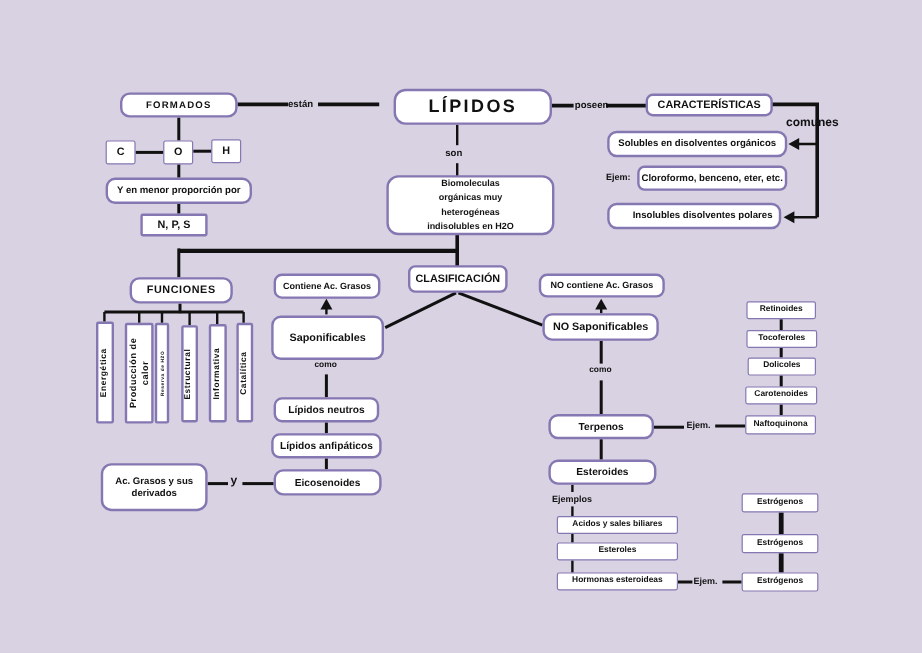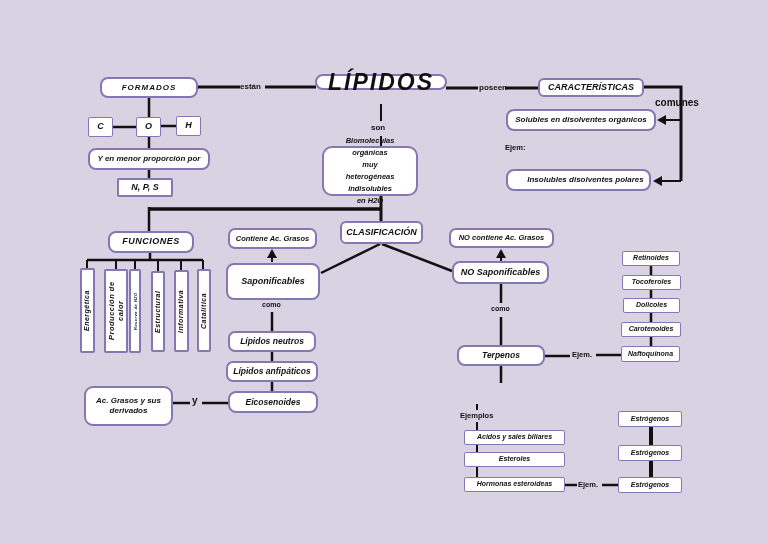--- a/index.html
+++ b/index.html
@@ -16,21 +16,20 @@
   .box{
     position:absolute;z-index:2;
     background:#fff;
     border:2px solid #8577b2;
     border-radius:8px;
     display:flex;align-items:center;justify-content:center;
     font-weight:bold;text-align:center;
     font-size:8px;line-height:1.25;
     box-sizing:border-box;
     color:#111;
-    font-style:italic;
   }
   .sq{border-radius:2px;border-width:1.5px;}
   .vbox{
     writing-mode:vertical-rl;
     transform:rotate(180deg);
     border-radius:2px;border-width:2px;
     letter-spacing:0.5px;
   }
   .lbl{
     position:absolute;z-index:3;
@@ -116,35 +115,36 @@
     <g fill="#111111" stroke="none">
       <polygon points="657,120 666,115 666,125"></polygon>
       <polygon points="653,181 662,176 662,186"></polygon>
       <polygon points="272,249 267,258 277,258"></polygon>
       <polygon points="501,249 496,258 506,258"></polygon>
     </g>
   </svg>
 
   <div class="box title-box" style="left:100px;top:77px;width:98px;height:21px;letter-spacing:1px;">FORMADOS</div>
 
-  <div class="box title-box" style="left:315px;top:74px;width:132px;height:16px;border-radius:10px;border-width:2.5px;font-size:23px;">LÍPIDOS</div>
+  <div class="box title-box" style="left:328px;top:74px;width:132px;height:30px;border-radius:10px;border-width:2.5px;font-size:15px;">LÍPIDOS</div>
 
   <div class="box" style="left:538px;top:78px;width:106px;height:19px;font-size:9px;border-radius:6px;">CARACTERÍSTICAS</div>
 
   <div class="box sq" style="left:88px;top:117px;width:25px;height:20px;font-size:9px;">C</div>
   <div class="box sq" style="left:136px;top:117px;width:25px;height:20px;font-size:9px;">O</div>
   <div class="box sq" style="left:176px;top:116px;width:25px;height:20px;font-size:9px;">H</div>
 
   <div class="box" style="left:88px;top:148px;width:122px;height:22px;">Y en menor proporción por</div>
   <div class="box sq" style="left:117px;top:178px;width:56px;height:19px;font-size:9px;border-width:2px;">N, P, S</div>
 
-  <div class="box" style="left:322px;top:146px;width:96px;height:50px;border-radius:10px;font-size:7.5px;line-height:1.6;padding:2px 26px;">Biomoleculas orgánicas muy heterogéneas indisolubles en H2O</div>
+  <div class="box" style="left:322px;top:146px;width:140px;height:50px;border-radius:10px;font-size:7.5px;line-height:1.6;padding:2px 26px;">Biomoleculas orgánicas muy heterogéneas indisolubles en H2O</div>
 
   <div class="box" style="left:506px;top:109px;width:150px;height:22px;">Solubles en disolventes orgánicos</div>
   <div class="lbl" style="left:505px;top:143px;font-size:7.5px;">Ejem:</div>
+  <div class="box" style="left:531px;top:138px;width:125px;height:21px;border-radius:6px;">Cloroformo, benceno, eter, etc.</div>
   <div class="box" style="left:506px;top:169px;width:145px;height:22px;padding-left:14px;">Insolubles disolventes polares</div>
 
   <div class="box" style="left:108px;top:231px;width:86px;height:22px;font-size:9px;letter-spacing:0.5px;">FUNCIONES</div>
   <div class="box vbox" style="left:80px;top:268px;width:15px;height:85px;font-size:7px;">Energética</div>
   <div class="box vbox" style="left:104px;top:269px;width:24px;height:84px;font-size:7.5px;">Producción de calor</div>
   <div class="box vbox" style="left:129px;top:269px;width:12px;height:84px;font-size:4px;">Reserva de H2O</div>
   <div class="box vbox" style="left:151px;top:271px;width:14px;height:81px;font-size:7px;">Estructural</div>
   <div class="box vbox" style="left:174px;top:270px;width:15px;height:82px;font-size:7px;">Informativa</div>
   <div class="box vbox" style="left:197px;top:269px;width:14px;height:83px;font-size:7px;">Catalítica</div>
 
@@ -158,20 +158,21 @@
 
   <div class="box" style="left:226px;top:263px;width:94px;height:37px;font-size:9px;">Saponificables</div>
   <div class="box" style="left:452px;top:261px;width:97px;height:23px;font-size:9px;">NO Saponificables</div>
 
   <div class="box" style="left:228px;top:331px;width:88px;height:21px;font-size:8.5px;border-radius:7px;">Lípidos neutros</div>
   <div class="box" style="left:226px;top:361px;width:92px;height:21px;font-size:8.5px;border-radius:7px;">Lípidos anfipáticos</div>
   <div class="box" style="left:228px;top:391px;width:90px;height:22px;font-size:8.5px;">Eicosenoides</div>
   <div class="box" style="left:84px;top:386px;width:89px;height:34px;border-radius:9px;padding:18px 6px;">Ac. Grasos y sus derivados</div>
 
   <div class="box" style="left:457px;top:345px;width:88px;height:21px;font-size:8.5px;">Terpenos</div>
+  <div class="box" style="left:457px;top:383px;width:90px;height:21px;font-size:8.5px;">Esteroides</div>
 
   <div class="box sq" style="left:622px;top:251px;width:58px;height:15px;font-size:7px;">Retinoides</div>
   <div class="box sq" style="left:622px;top:275px;width:59px;height:15px;font-size:7px;">Tocoferoles</div>
   <div class="box sq" style="left:623px;top:298px;width:57px;height:15px;font-size:7px;">Dolicoles</div>
   <div class="box sq" style="left:621px;top:322px;width:60px;height:15px;font-size:7px;">Carotenoides</div>
   <div class="box sq" style="left:621px;top:346px;width:59px;height:16px;font-size:7px;">Naftoquinona</div>
 
   <div class="lbl" style="left:460px;top:411px;font-size:7.5px;">Ejemplos</div>
   <div class="box sq" style="left:464px;top:430px;width:101px;height:15px;font-size:7px;">Acidos y sales biliares</div>
   <div class="box sq" style="left:464px;top:452px;width:101px;height:15px;font-size:7px;">Esteroles</div>

